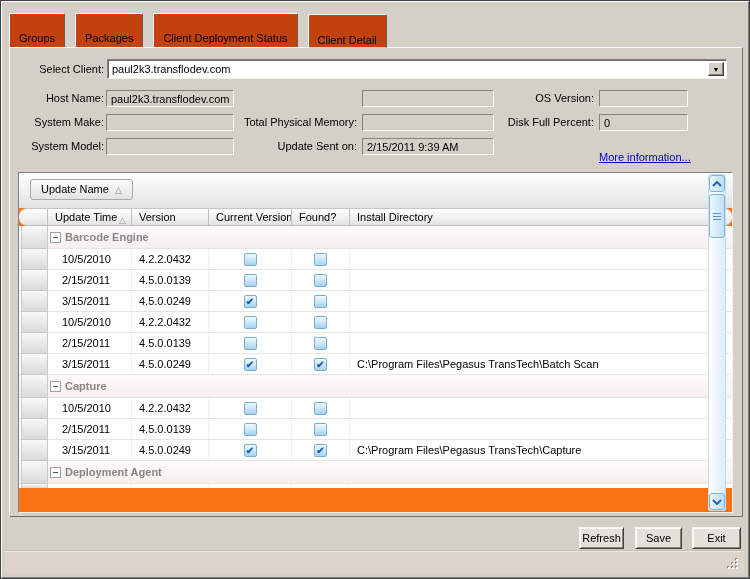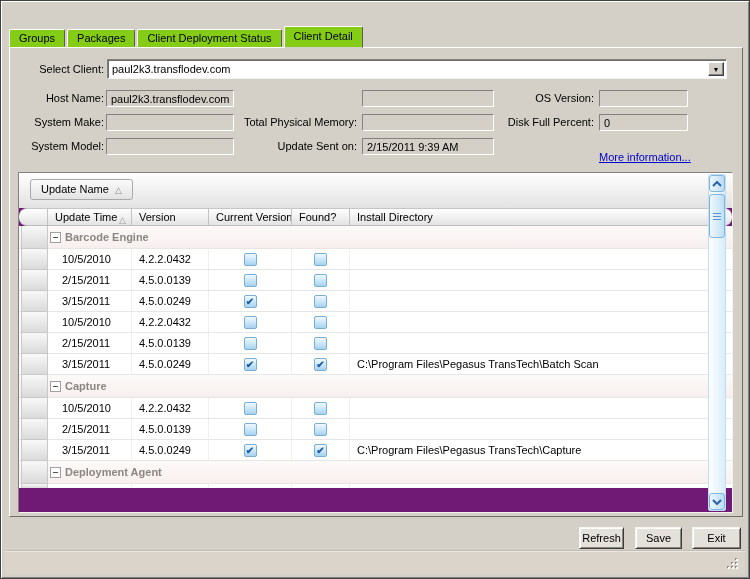--- a/index.html
+++ b/index.html
@@ -27,23 +27,23 @@
   .win-btn{width:16px;height:14px;background:#d4d0c8;
     border:1px solid;border-color:#ffffff #404040 #404040 #ffffff;
     box-shadow:inset -1px -1px 0 #808080;
     display:flex;align-items:center;justify-content:center;cursor:default;position:relative;}
   .glyph-min{position:absolute;left:3px;bottom:2px;width:6px;height:2px;background:#000;}
   .glyph-max{width:8px;height:7px;border:1px solid #000;border-top-width:2px;}
   .glyph-close{font-weight:bold;font-size:11px;line-height:10px;color:#000;}
   
   .tabstrip{position:absolute;left:8px;top:24px;height:22px;display:flex;align-items:flex-end;z-index:4;}
   .tab{
-    height:18px;line-height:17px;padding:0 9px;background:#84cc16;
+    height:18px;line-height:17px;padding:16px 9px;background:#c2410c;
     border:1px solid;border-color:#ffffff #5f5d58 transparent #ffffff;
-    border-radius:2px 2px 0 0;margin-right:2px;cursor:default;white-space:nowrap;
+    border-radius:2px 2px 0 0;margin-right:10px;cursor:default;white-space:nowrap;
   }
   .tab.active{height:22px;line-height:19px;margin-bottom:-1px;z-index:6;position:relative;
     border-bottom:1px solid #d4d0c8;}
   
   .panel{
     position:absolute;left:8px;top:46px;width:734px;height:470px;background:#d4d0c8;
     border:1px solid;border-color:#ffffff #6f6d68 #6f6d68 #ffffff;z-index:3;
   }
   .lbl{position:absolute;height:13px;line-height:13px;text-align:right;white-space:nowrap;}
   .ro{
@@ -60,21 +60,21 @@
   .combo-btn{
     position:absolute;right:2px;top:2px;bottom:2px;width:16px;background:#d4d0c8;
     border:1px solid;border-color:#ffffff #404040 #404040 #ffffff;
     box-shadow:inset -1px -1px 0 #808080;
     display:flex;align-items:center;justify-content:center;
   }
   .combo-btn .arr{font-size:7px;line-height:7px;color:#000;}
   .link{position:absolute;color:#0000cc;text-decoration:underline;cursor:pointer;white-space:nowrap;}
   
   .grid{
-    position:absolute;left:8px;top:124px;width:715px;height:341px;background:#701a75;
+    position:absolute;left:8px;top:124px;width:715px;height:341px;background:#f97316;
     border:1px solid;border-color:#848280 #f4f2ee #f4f2ee #848280;overflow:hidden;
   }
   .groupbar{position:absolute;left:0;top:0;right:0;height:35px;
     background:linear-gradient(#ffffff,#e2e2e2);}
   .groupbtn{
     position:absolute;left:11px;top:6px;height:21px;padding:0 10px;
     background:linear-gradient(#fbfbfb,#e3e3e3);
     border:1px solid #a9a9a9;border-radius:3px;
     line-height:19px;white-space:nowrap;
   }

